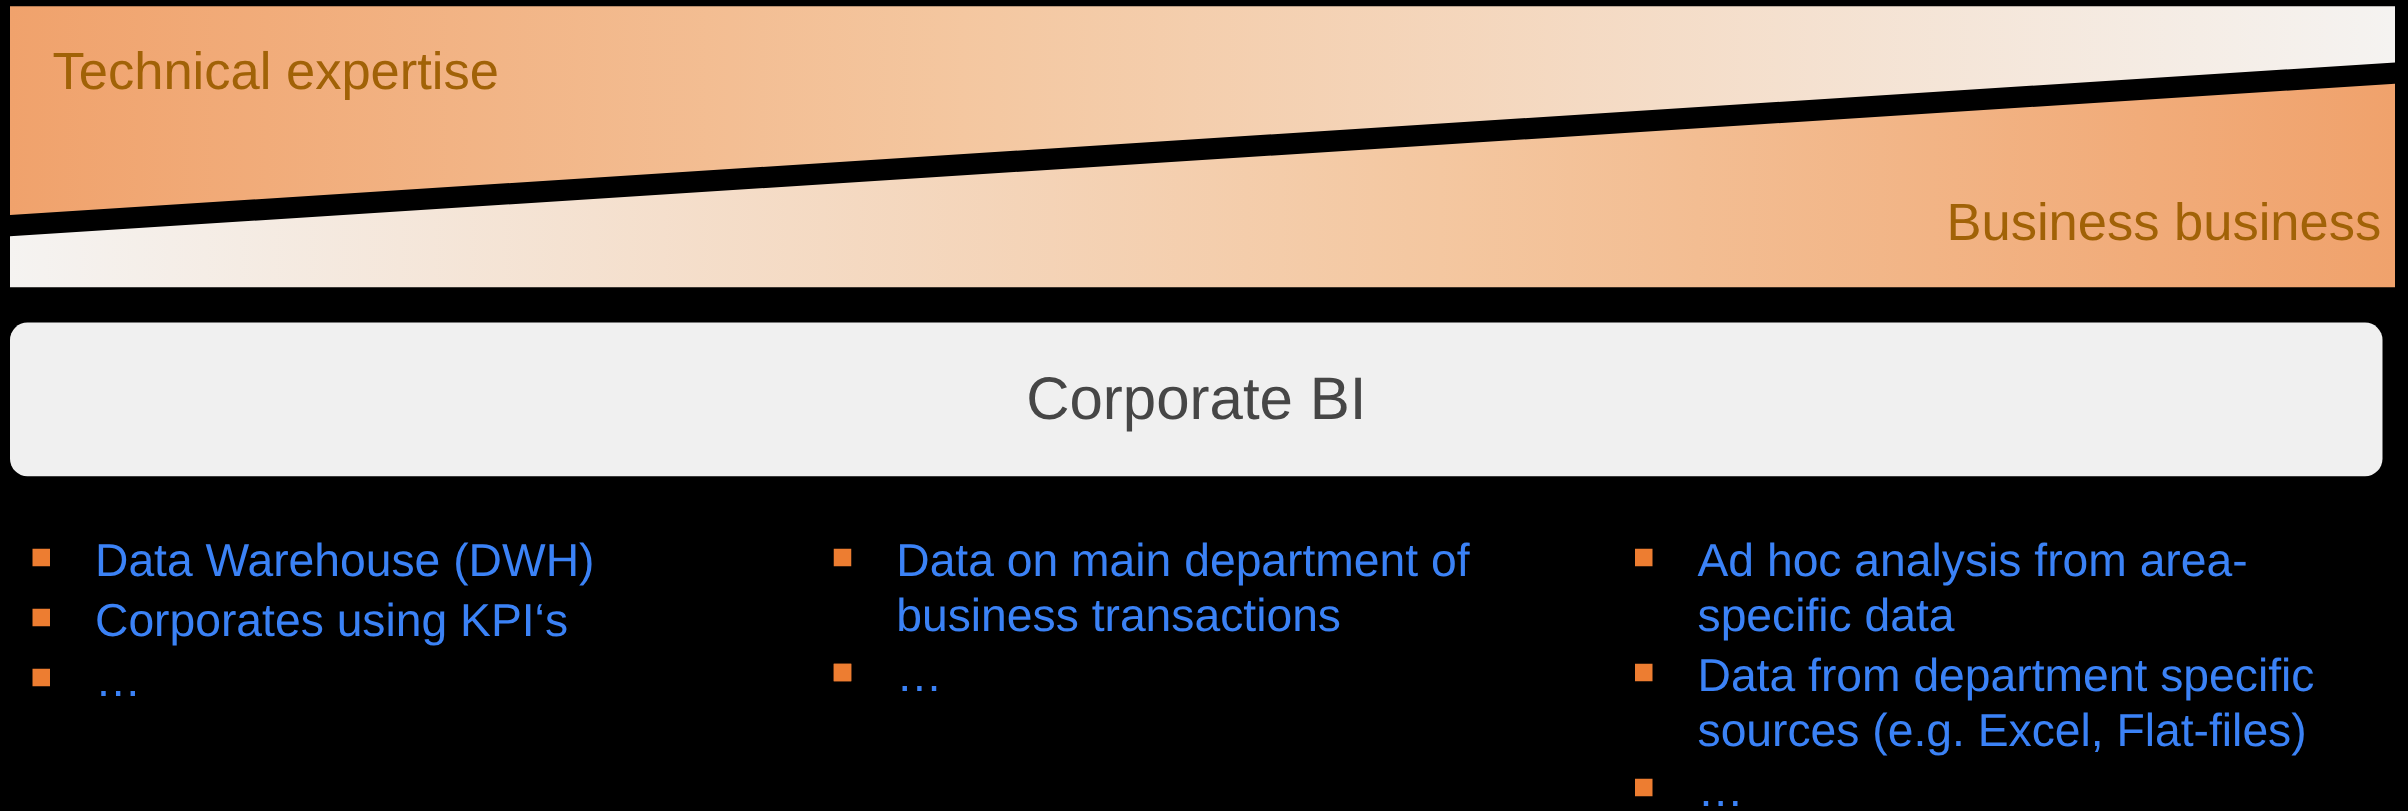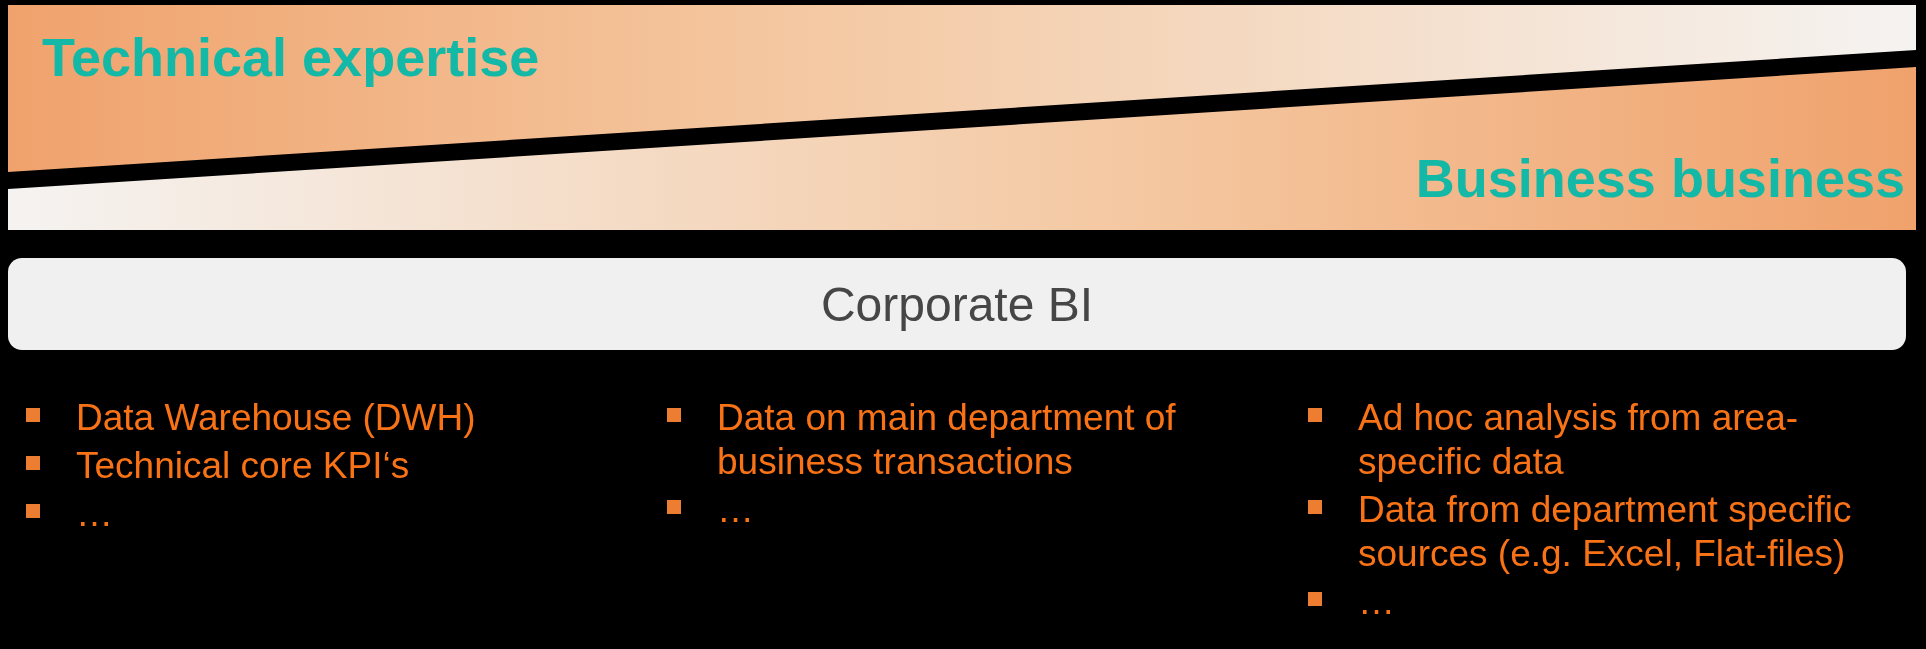--- a/index.html
+++ b/index.html
@@ -10,38 +10,37 @@
     background: #000000;
     overflow: hidden;
     font-family: "Liberation Sans", sans-serif;
   }
 
   
   .banner { position: relative; width: 1926px; height: 230px; }
   .banner svg { position: absolute; left: 0; top: 0; }
   .banner-label {
     position: absolute;
-    font-size: 54px;
+    font-size: 42px;
     line-height: 50px;
-    color: #14b8a6;
+    color: #a16207;
     white-space: nowrap;
-    font-weight: bold;
   }
   .banner-label.tech { left: 42px; top: 32px; }
   .banner-label.biz  { right: 21px; top: 153px; }
 
   
   .boxes-row {
     display: flex;
     gap: 25px;
     margin: 28px 20px 0 8px;
   }
   .category-box {
     flex: 1 1 0;
-    height: 92px;
+    height: 123px;
     background: #F0F0F0;
     border-radius: 14px;
     display: flex;
     align-items: center;
     justify-content: center;
     text-align: right;
   }
   .category-box span {
     font-size: 48px;
     color: #464646;
@@ -58,21 +57,21 @@
     flex: 1 1 0;
     list-style: none;
     margin: 0;
     padding: 0 0 0 18px;
   }
   .bullet-col li {
     position: relative;
     padding-left: 50px;
     font-size: 37px;
     line-height: 44px;
-    color: #f97316;
+    color: #3b82f6;
     margin: 0 0 4px 0;
   }
   .bullet-marker {
     position: absolute;
     left: 0;
     top: 12px;
     width: 14px;
     height: 14px;
     background: #ED7D31;
   }
@@ -111,21 +110,21 @@
 
   <div class="bullets-row">
 
     <ul class="bullet-col">
       <li>
         <span class="bullet-marker"></span>
         <span>Data Warehouse (DWH)</span>
       </li>
       <li>
         <span class="bullet-marker"></span>
-        <span>Technical core KPI‘s</span>
+        <span>Corporates using KPI‘s</span>
       </li>
       <li>
         <span class="bullet-marker"></span>
         <span>…</span>
       </li>
     </ul>
 
     <ul class="bullet-col">
       <li>
         <span class="bullet-marker"></span>

